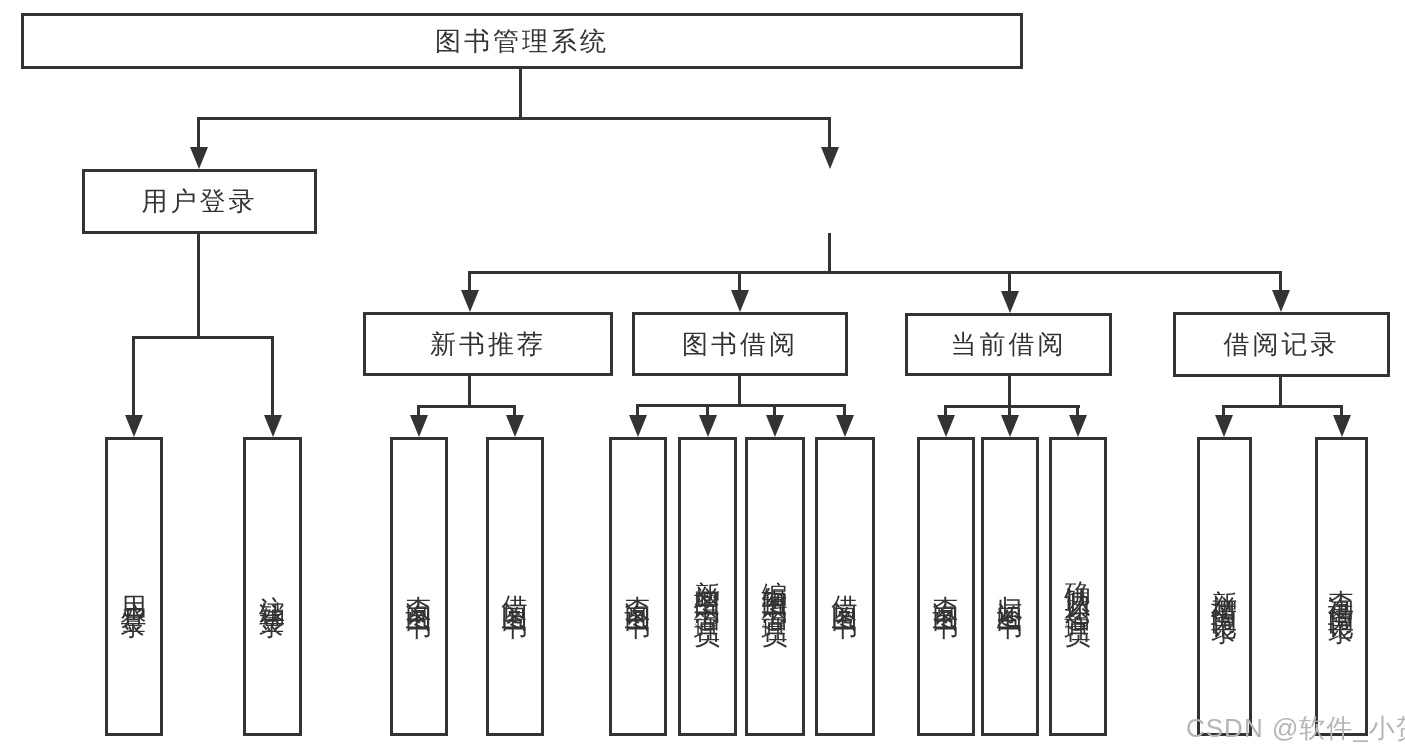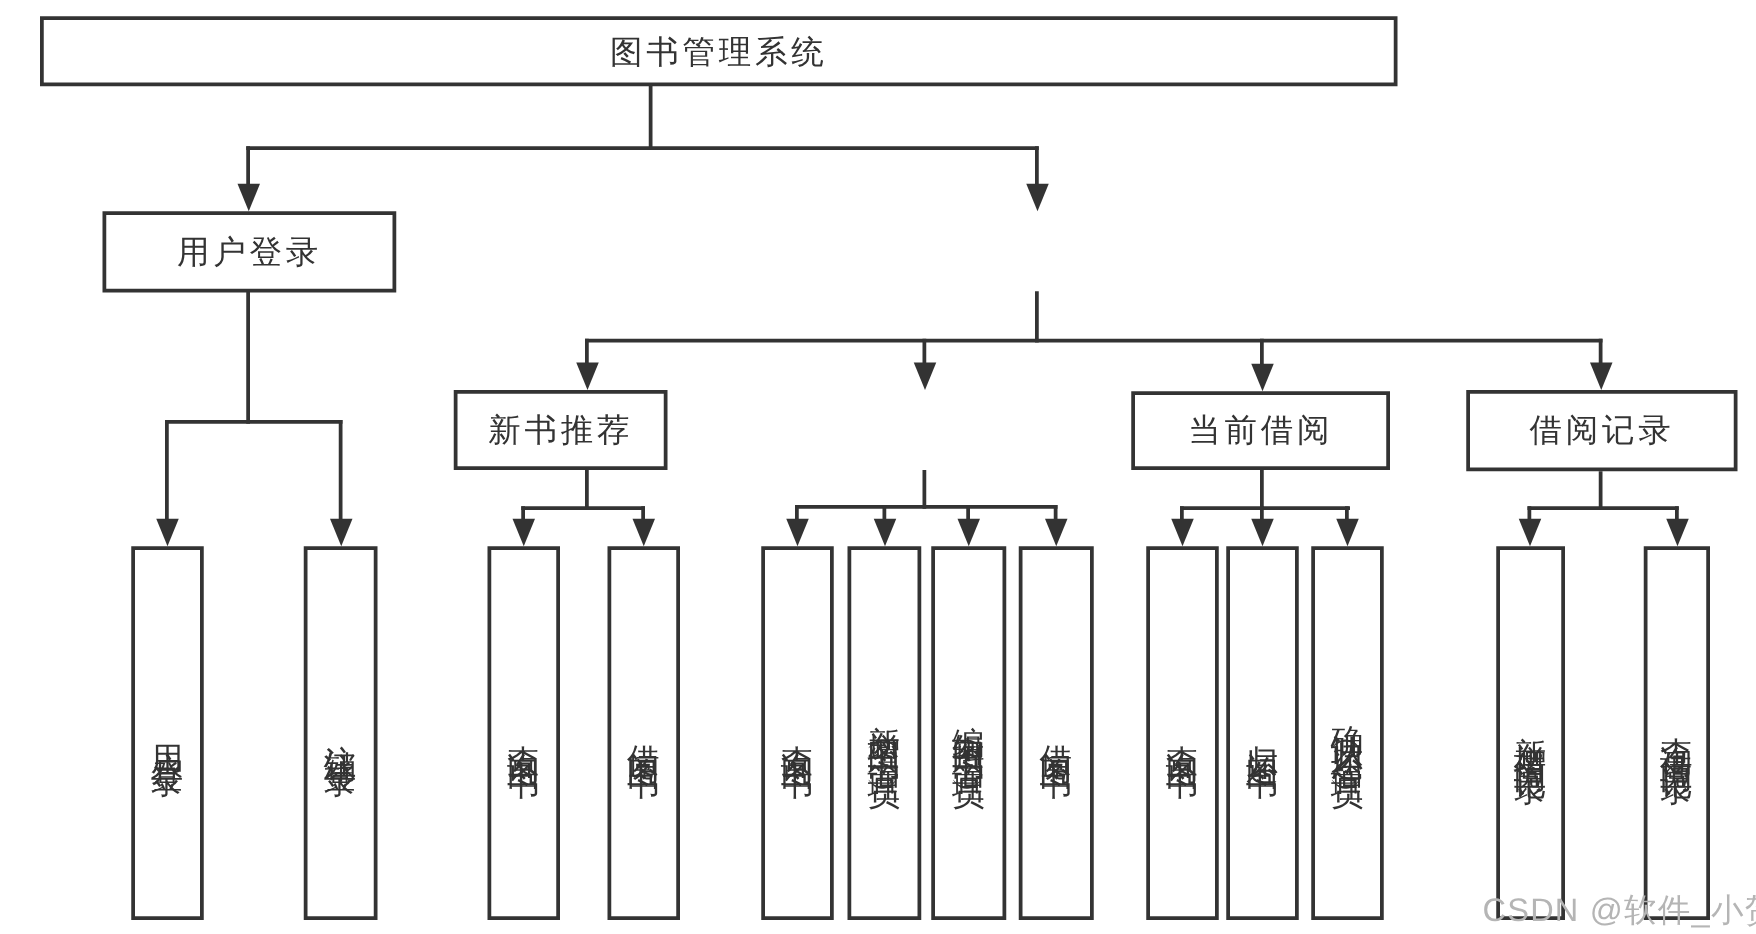--- a/index.html
+++ b/index.html
@@ -62,30 +62,33 @@
     color: #b5b5b5;
     white-space: nowrap;
     z-index: 5;
   }
 </style>
 </head>
 <body>
 
 <div class="canvas">
 
-  <div class="hbox" style="left:32px;top:13px;width:1086px;height:56px">
+  <div class="hbox" style="left:21px;top:13px;width:1002px;height:56px">
     <span>图书管理系统</span>
   </div>
 
   <div class="hbox" style="left:82px;top:169px;width:235px;height:65px">
     <span>用户登录</span>
   </div>
 
-  <div class="hbox" style="left:363px;top:312px;width:171px;height:64px">
+  <div class="hbox" style="left:363px;top:312px;width:250px;height:64px">
     <span>新书推荐</span>
+  </div>
+  <div class="hbox" style="left:632px;top:312px;width:216px;height:64px">
+    <span>图书借阅</span>
   </div>
   <div class="hbox" style="left:905px;top:313px;width:207px;height:63px">
     <span>当前借阅</span>
   </div>
   <div class="hbox" style="left:1173px;top:312px;width:217px;height:65px">
     <span>借阅记录</span>
   </div>
 
   <div class="vbox" style="left:105px;width:58px">
     <span>用户登录</span>

